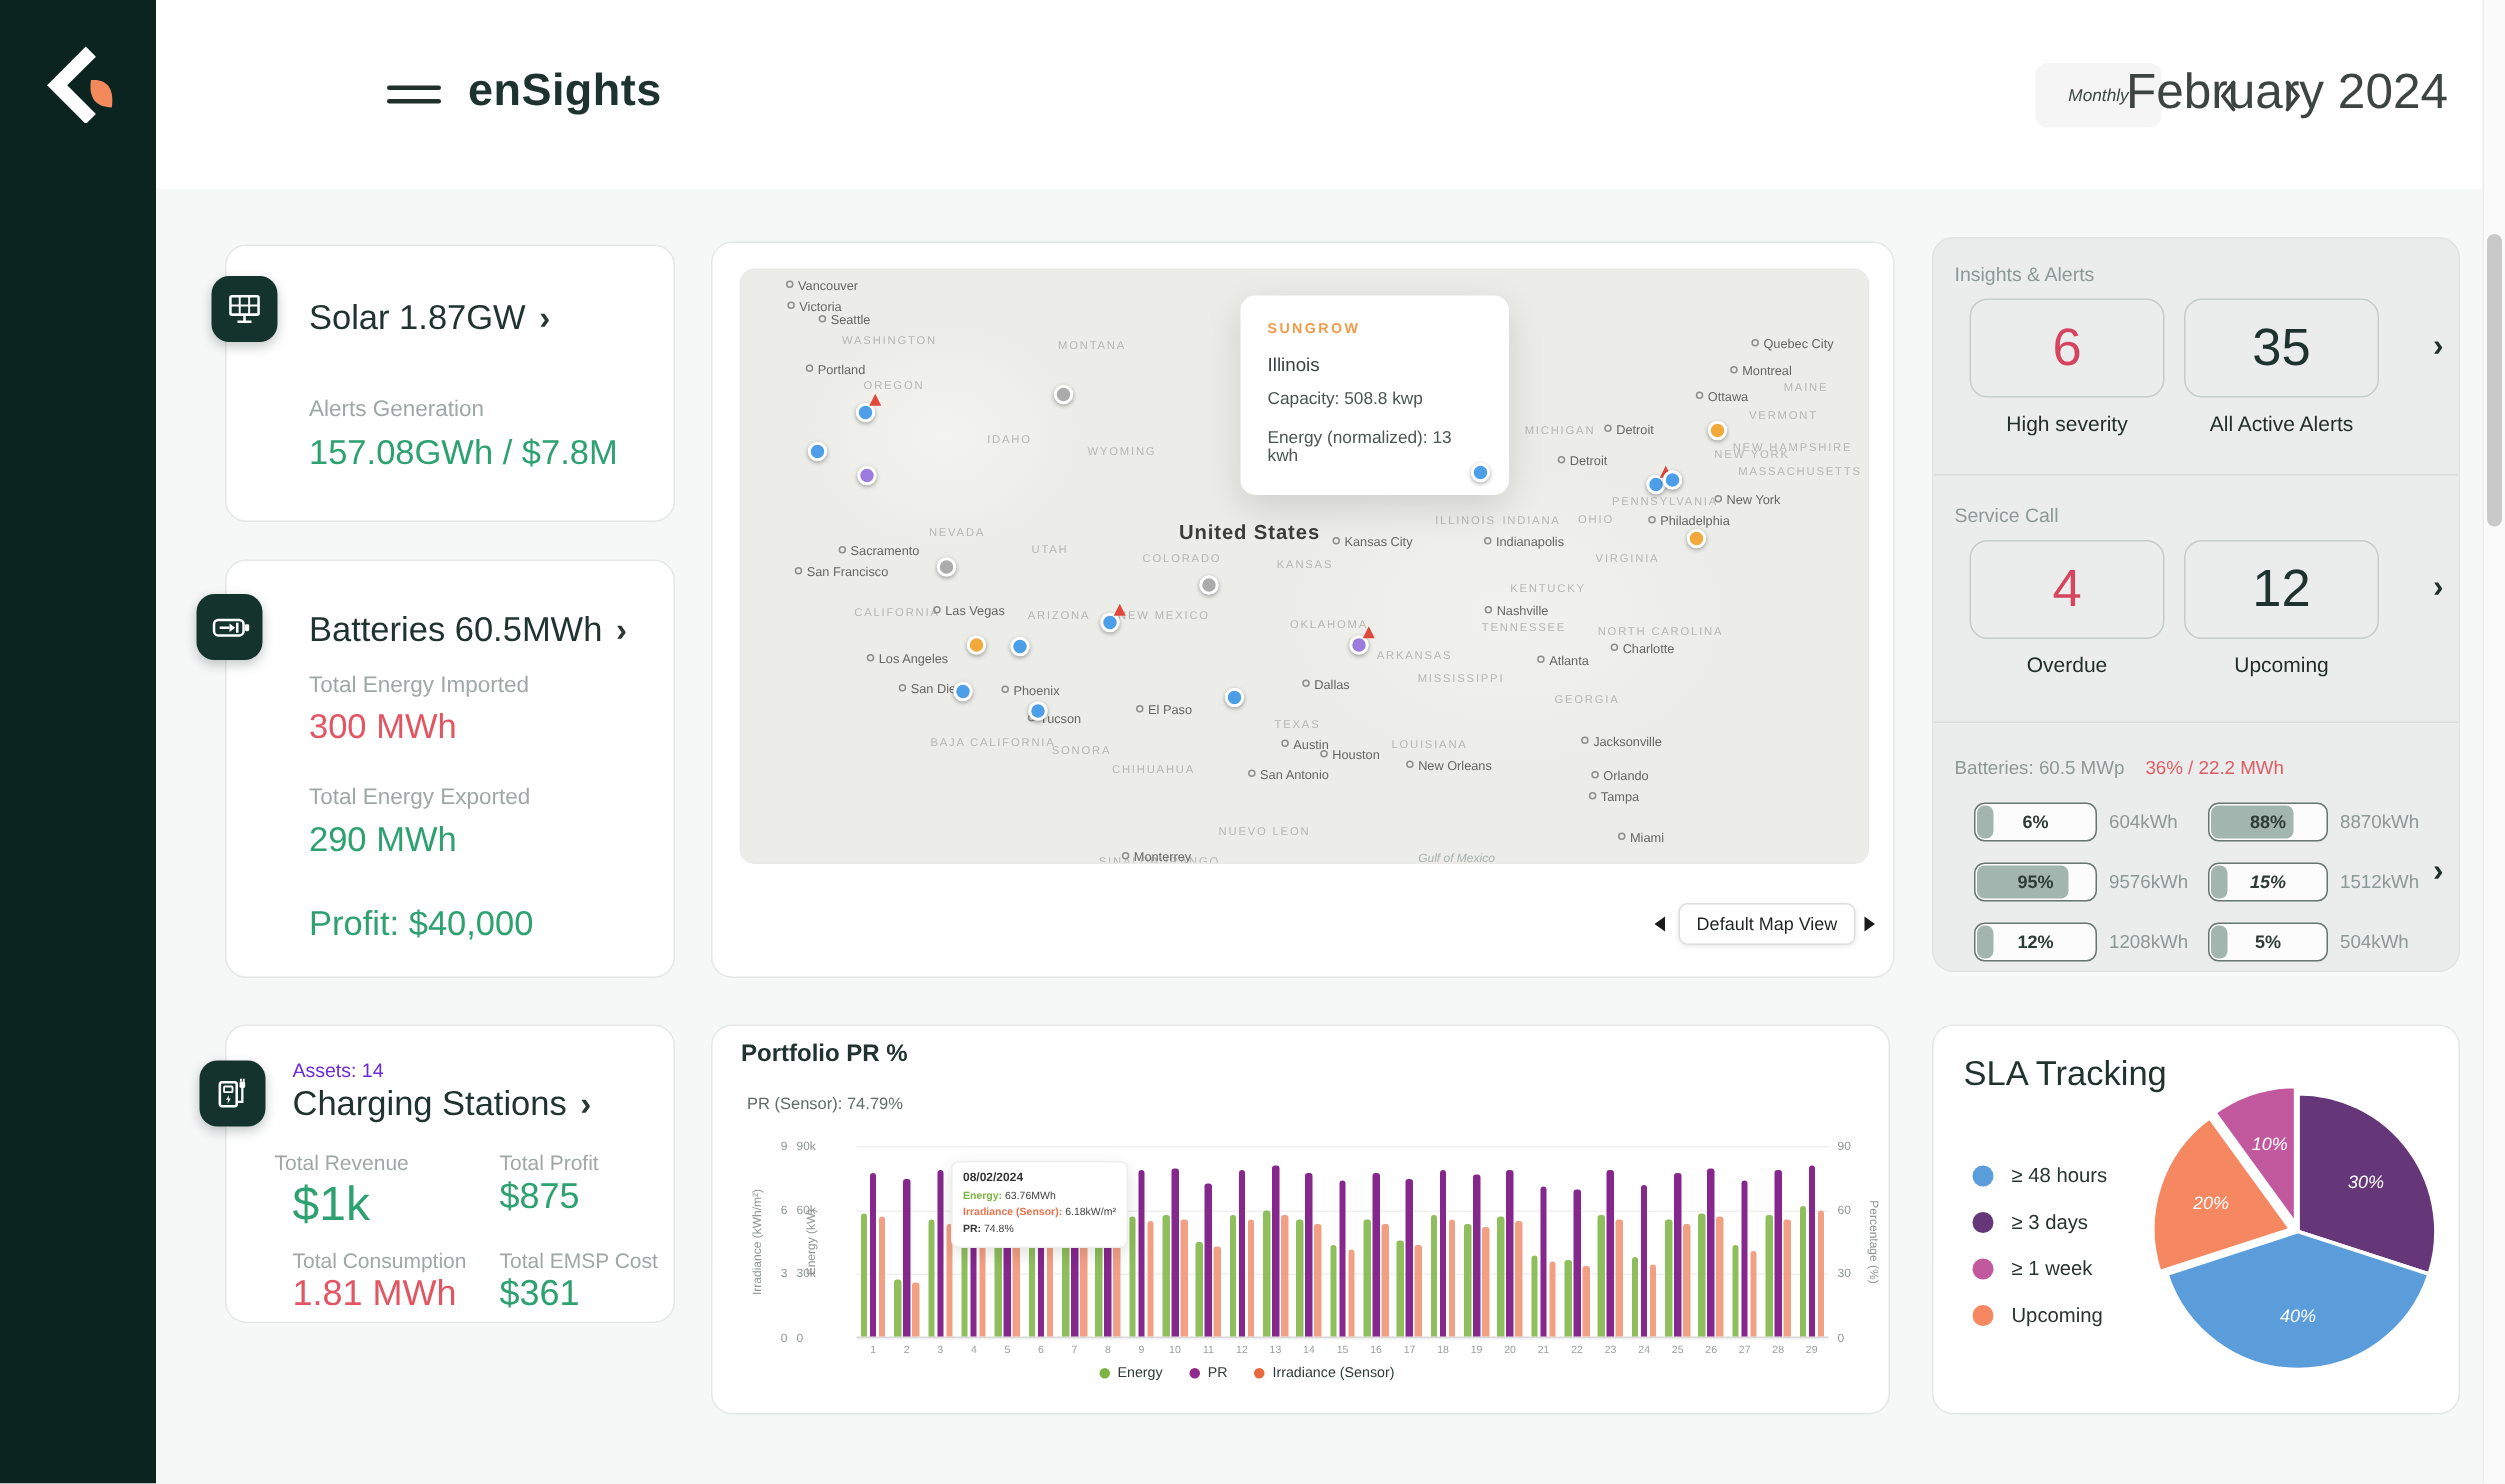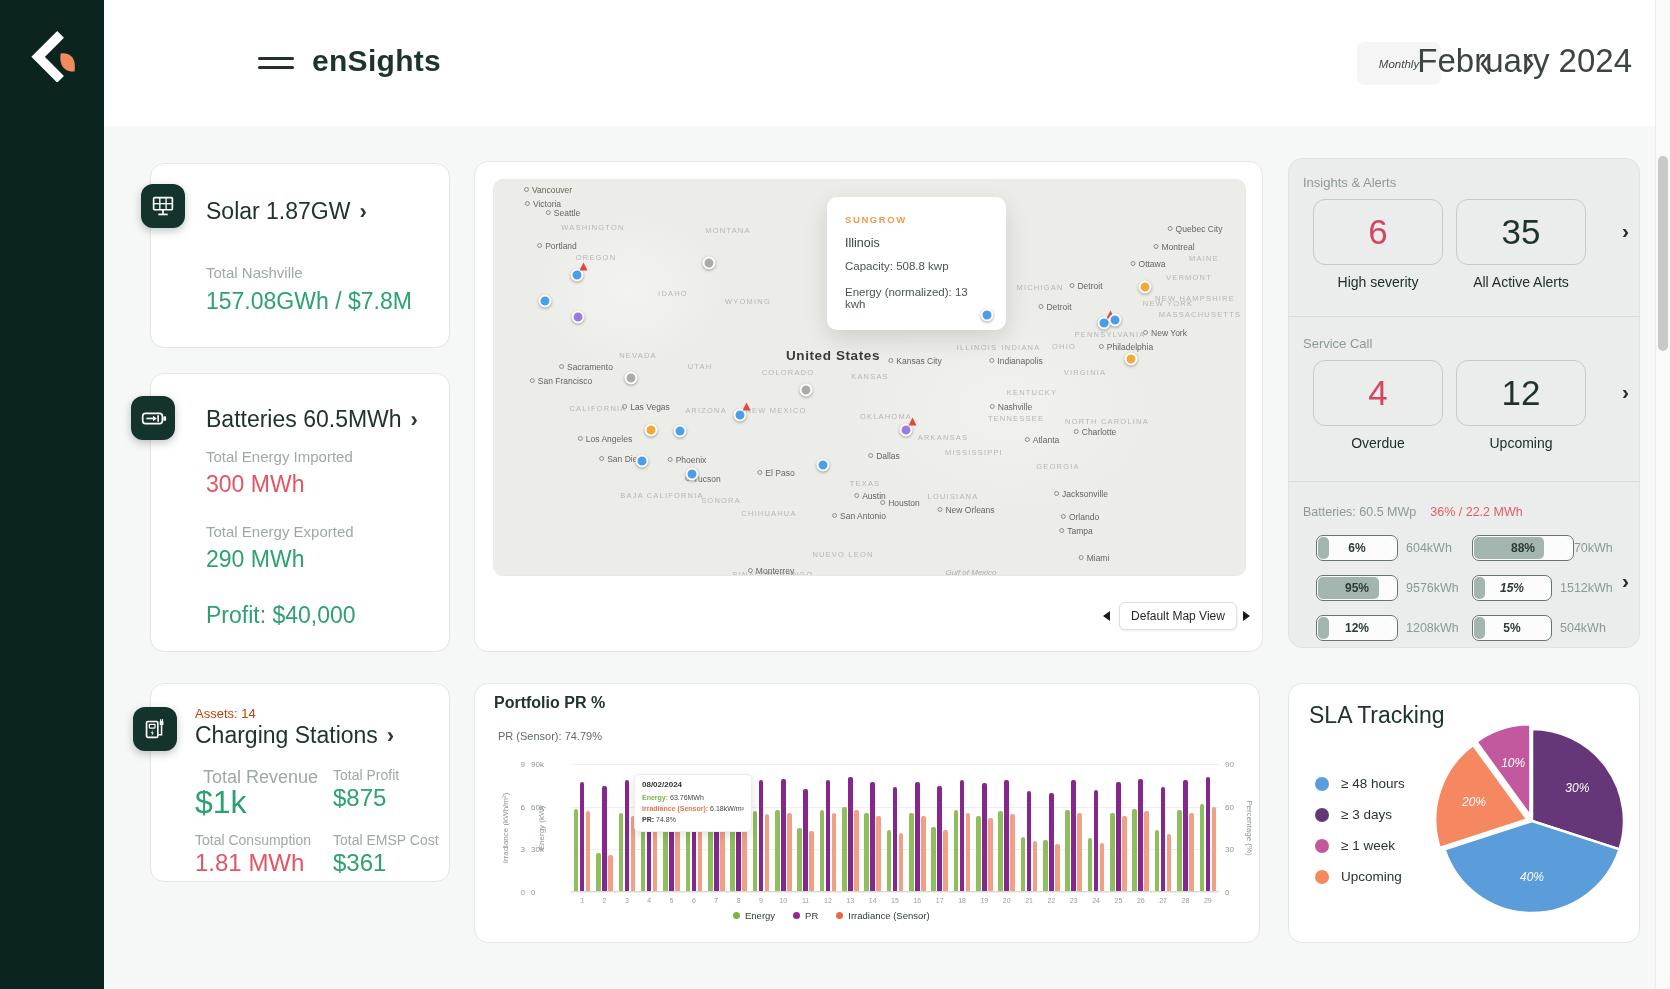--- a/index.html
+++ b/index.html
@@ -28,21 +28,21 @@
   .card-solar { left:150px; top:163px; width:300px; height:185px; }
   .card-batteries { left:150px; top:373px; width:300px; height:279px; }
   .card-charging { left:150px; top:683px; width:300px; height:199px; }
   .kpi-icon { position:absolute; width:44px; height:44px; background:#14332C; border-radius:12px;
     box-shadow:0 3px 8px rgba(10,35,30,.25); display:flex; align-items:center; justify-content:center; }
   .kpi-title { position:absolute; font-size:23px; font-weight:500; color:#20332F; white-space:nowrap; }
   .kpi-title .chev { font-size:22px; font-weight:600; color:#2A3733; margin-left:9px; }
   .kpi-label { position:absolute; font-size:15px; color:#9FA8A6; white-space:nowrap; }
   .kpi-value { position:absolute; font-size:23px; font-weight:500; white-space:nowrap; }
   .tone-green { color:#2EA171; } .tone-red { color:#E25563; }
-  .eyebrow { position:absolute; font-size:13px; color:#c2410c; }
+  .eyebrow { position:absolute; font-size:13px; color:#6d28d9; }
 
   
   .card-map { left:474px; top:161px; width:789px; height:491px; }
   .map-canvas { position:absolute; left:18px; top:17px; width:753px; height:397px; border-radius:10px;
     overflow:hidden; border:1px solid #E9E9E6; cursor:grab;
     background:
       radial-gradient(closest-side at 18% 28%, #F3F3F0 0%, rgba(243,243,240,0) 70%),
       radial-gradient(closest-side at 68% 58%, #F1F1EE 0%, rgba(241,241,238,0) 65%),
       radial-gradient(closest-side at -4% 108%, #E2E7E8 0%, rgba(226,231,232,0) 55%),
       radial-gradient(closest-side at 104% 108%, #E4E9EA 0%, rgba(228,233,234,0) 45%),
@@ -178,21 +178,21 @@
         <line x1="12.6" y1="7" x2="12.6" y2="20" stroke="#FFF" stroke-width="1.4"></line>
         <line x1="19.3" y1="7" x2="19.3" y2="20" stroke="#FFF" stroke-width="1.4"></line>
         <line x1="6" y1="13.5" x2="26" y2="13.5" stroke="#FFF" stroke-width="1.4"></line>
         <line x1="16" y1="20" x2="16" y2="25" stroke="#FFF" stroke-width="1.8"></line>
         <line x1="11" y1="25" x2="21" y2="25" stroke="#FFF" stroke-width="1.8"></line>
       </svg>
     </div>
     <div class="kpi-title" style="left:55px; top:34px;">
       <span>Solar 1.87GW</span><span class="chev">›</span>
     </div>
-    <div class="kpi-label" style="left:55px; top:100px;">Total Nashville</div>
+    <div class="kpi-label" style="left:55px; top:100px;">Alerts Generation</div>
     <div class="kpi-value tone-green" style="left:55px; top:124px;">157.08GWh / $7.8M</div>
   </section>
 
   <section class="card card-batteries">
     <div class="kpi-icon" style="left:-20px; top:22px;">
       <svg viewBox="0 0 32 32" width="30" height="30">
         <rect x="5" y="11" width="21" height="11" rx="3" fill="none" stroke="#FFF" stroke-width="1.8"></rect>
         <rect x="27" y="14" width="3" height="5" rx="1" fill="#FFF"></rect>
         <line x1="9" y1="16.5" x2="16" y2="16.5" stroke="#FFF" stroke-width="1.8"></line>
         <polygon points="16,13.5 20,16.5 16,19.5" fill="#FFF"></polygon>
@@ -218,21 +218,21 @@
         <path d="M19 22 L23 22 L23 12" fill="none" stroke="#FFF" stroke-width="1.6"></path>
         <rect x="21" y="7.5" width="4" height="4.5" rx="1" fill="#FFF"></rect>
         <line x1="22" y1="5.5" x2="22" y2="7.5" stroke="#FFF" stroke-width="1.3"></line>
         <line x1="24" y1="5.5" x2="24" y2="7.5" stroke="#FFF" stroke-width="1.3"></line>
       </svg>
     </div>
     <div class="eyebrow" style="left:44px; top:22px; position:absolute;">Assets: 14</div>
     <div class="kpi-title" style="left:44px; top:38px;">
       <span>Charging Stations</span><span class="chev">›</span>
     </div>
-    <div class="kpi-label" style="left:52px; top:83px; font-size:18px;">Total Revenue</div>
+    <div class="kpi-label" style="left:32px; top:83px; font-size:14px;">Total Revenue</div>
     <div class="kpi-value tone-green" style="left:44px; top:100px; font-size:32px;">$1k</div>
     <div class="kpi-label" style="left:182px; top:83px; font-size:14px;">Total Profit</div>
     <div class="kpi-value tone-green" style="left:182px; top:100px; font-size:24px;">$875</div>
     <div class="kpi-label" style="left:44px; top:148px; font-size:14px;">Total Consumption</div>
     <div class="kpi-value tone-red" style="left:44px; top:165px; font-size:24px;">1.81 MWh</div>
     <div class="kpi-label" style="left:182px; top:148px; font-size:14px;">Total EMSP Cost</div>
     <div class="kpi-value tone-green" style="left:182px; top:165px; font-size:24px;">$361</div>
   </section>
 
   <section class="card card-map">
@@ -393,21 +393,21 @@
     <div class="bat-block">
       <div class="bat-head">
         <span>Batteries: 60.5 MWp</span><span class="hl">36% / 22.2 MWh</span>
       </div>
       <div class="bat-grid">
           <div class="bat">
             <div class="bat-fill" style="width: 14%;"></div>
             <span class="bat-pct">6%</span>
           </div>
           <span class="bat-kwh">604kWh</span>
-          <div class="bat" style="width: 102px;">
+          <div class="bat" style="width: 80px;">
             <div class="bat-fill" style="width: 70%;"></div>
             <span class="bat-pct">88%</span>
           </div>
           <span class="bat-kwh">8870kWh</span>
           <div class="bat">
             <div class="bat-fill" style="width: 76%;"></div>
             <span class="bat-pct">95%</span>
           </div>
           <span class="bat-kwh">9576kWh</span>
           <div class="bat" style="width: 80px; font-style: italic;">

